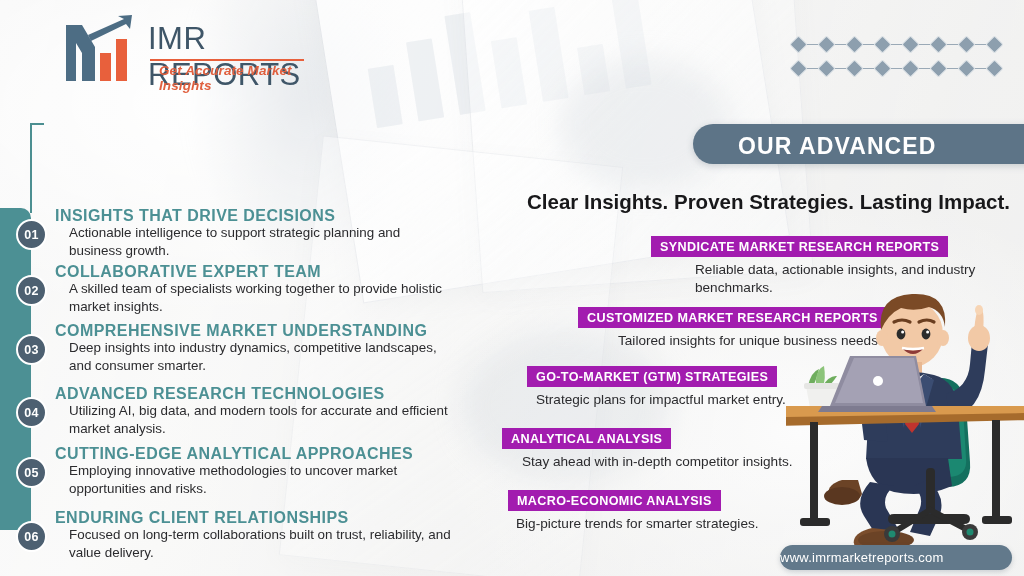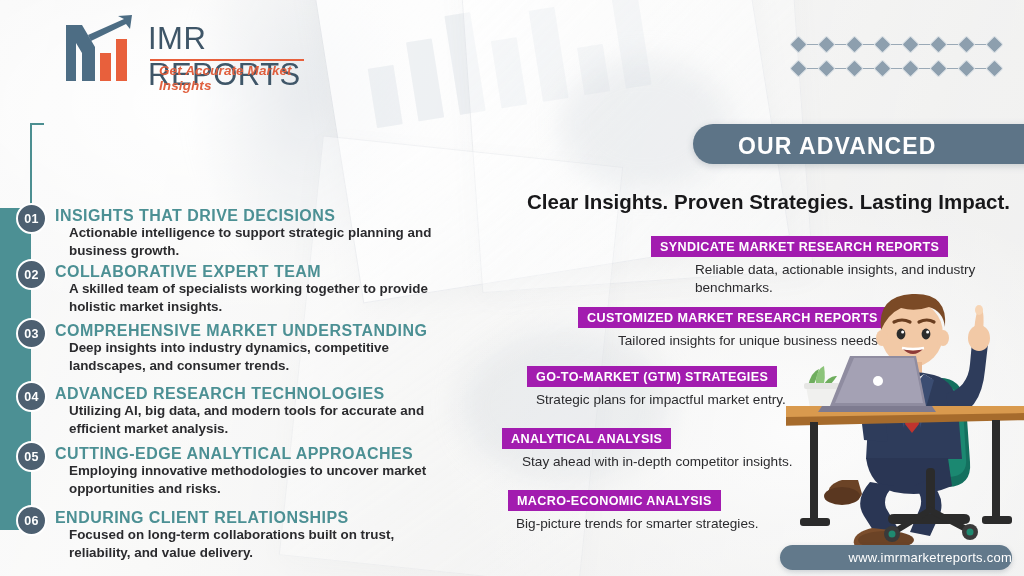--- a/index.html
+++ b/index.html
@@ -112,37 +112,37 @@
 
   
   .rail {
     position: absolute; left: 0px; top: 208px; width: 31px; height: 322px;
     background: #4c9094;
     border-top-right-radius: 10px;
     border-bottom-right-radius: 10px;
   }
   .value-item { position: absolute; left: 0; width: 460px; }
   .badge {
-    position: absolute; left: 16px; top: 0px;
+    position: absolute; left: 16px; top: 16px;
     width: 31px; height: 31px; border-radius: 50%;
     background: #4d6071;
     border: 2.5px solid #ffffff;
     box-sizing: border-box;
     color: #ffffff; font-size: 12.5px; font-weight: 700;
     display: flex; align-items: center; justify-content: center;
     letter-spacing: .2px;
   }
   .v-title {
     position: absolute; left: 55px; top: 4px;
     font-size: 16px; font-weight: 700; letter-spacing: .45px;
     color: #4c9094;
   }
   .v-desc {
     position: absolute; left: 69px; top: 21px; width: 386px;
-    font-size: 13.4px; font-weight: 700; line-height: 17.5px;
+    font-size: 13.4px; font-weight: 400; line-height: 17.5px;
     color: #2b2b2e;
   }
 
   
   .svc-banner {
     position: absolute; left: 693px; top: 124px;
     width: 400px; height: 40px;
     background: #5d7487;
     border-top-left-radius: 21px;
     border-bottom-left-radius: 21px;
@@ -173,21 +173,21 @@
   }
 
   
   .illus { position: absolute; left: 786px; top: 282px; width: 240px; height: 265px; }
 
   
   .url-pill {
     position: absolute; left: 780px; top: 545px;
     width: 232px; height: 25px; border-radius: 13px;
     background: #62798b;
-    display: flex; align-items: center; justify-content: flex-end;
+    display: flex; align-items: center; justify-content: flex-start;
     box-shadow: 0 2px 5px rgba(80,95,110,.25);
   }
   .url-pill span {
     color: #ffffff; font-size: 13px; letter-spacing: .25px;
   }
 </style>
 </head>
 <body>
 
 <div id="stage">
@@ -257,21 +257,21 @@
     <div class="v-desc">Actionable intelligence to support strategic planning and business growth.</div>
   </div>
   <div class="value-item" style="top:259px;">
     <div class="badge">02</div>
     <div class="v-title">COLLABORATIVE EXPERT TEAM</div>
     <div class="v-desc">A skilled team of specialists working together to provide holistic market insights.</div>
   </div>
   <div class="value-item" style="top:318px;">
     <div class="badge">03</div>
     <div class="v-title">COMPREHENSIVE MARKET UNDERSTANDING</div>
-    <div class="v-desc">Deep insights into industry dynamics, competitive landscapes, and consumer trends.</div>
+    <div class="v-desc">Deep insights into industry dynamics, competitive landscapes, and consumer smarter.</div>
   </div>
   <div class="value-item" style="top:381px;">
     <div class="badge">04</div>
     <div class="v-title">ADVANCED RESEARCH TECHNOLOGIES</div>
     <div class="v-desc">Utilizing AI, big data, and modern tools for accurate and efficient market analysis.</div>
   </div>
   <div class="value-item" style="top:441px;">
     <div class="badge">05</div>
     <div class="v-title">CUTTING-EDGE ANALYTICAL APPROACHES</div>
     <div class="v-desc">Employing innovative methodologies to uncover market opportunities and risks.</div>

